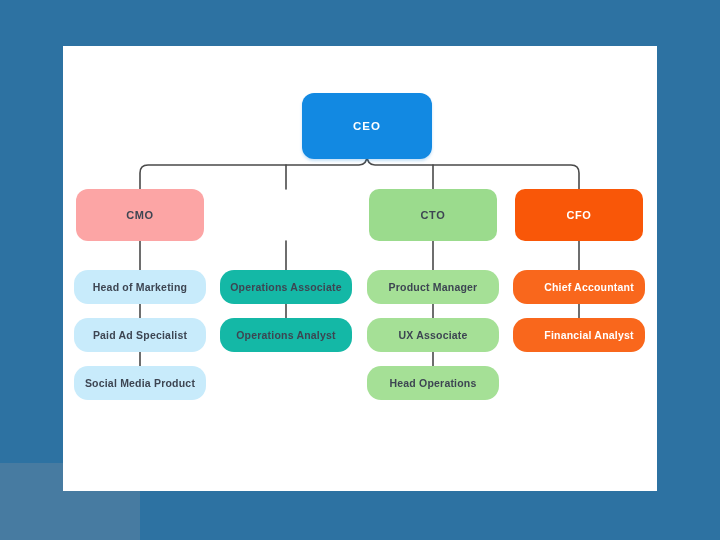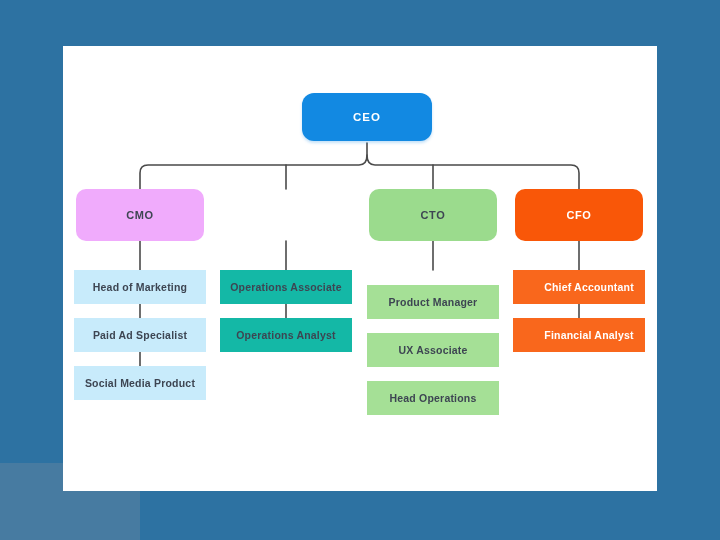--- a/index.html
+++ b/index.html
@@ -29,57 +29,57 @@
   .node {
     position: absolute;
     display: flex;
     align-items: center;
     justify-content: center;
     text-align: center;
     box-sizing: border-box;
   }
   .node-ceo {
     left: 239px; top: 47px;
-    width: 130px; height: 48px;
+    width: 130px; height: 66px;
     background: #1289e2;
     border-radius: 12px;
     color: #ffffff;
     font-size: 11.5px;
     font-weight: bold;
     letter-spacing: 1px;
     box-shadow: 0 2px 3px rgba(18,137,226,0.25);
   }
   .node-head {
     top: 143px;
     width: 128px; height: 52px;
     border-radius: 10px;
     font-size: 11px;
     font-weight: bold;
     letter-spacing: 0.6px;
     color: #3d4552;
   }
   .node-report {
     width: 132px; height: 34px;
-    border-radius: 0;
+    border-radius: 14px;
     font-size: 10.5px;
     font-weight: bold;
     letter-spacing: 0.2px;
     color: #3d4552;
   }
   
   .cx0.node-head { left: 13px; }   .cx0.node-report { left: 11px; }
   .cx1.node-head { left: 159px; }  .cx1.node-report { left: 157px; }
-  .cx2.node-head { left: 306px; }  .cx2.node-report { left: 304px; margin-top: 15px; }
+  .cx2.node-head { left: 306px; }  .cx2.node-report { left: 304px; }
   .cx3.node-head { left: 452px; }  .cx3.node-report { left: 450px; padding-left: 20px; }
   
   .ry0 { top: 224px; }
   .ry1 { top: 272px; }
   .ry2 { top: 320px; }
   
-  .col-cmo-head   { background: #f0abfc; }
+  .col-cmo-head   { background: #fca5a5; border-radius: 12px; }
   .col-cmo-report { background: #c8ebfb; }
   .col-coo-head   { background: #f2cf2e; }
   .col-coo-report { background: #14b8a6; }
   .col-cto-head   { background: #9bdb8d; }
   .col-cto-report { background: #a5e096; }
   .col-cfo-head   { background: #f95708; color: #ffffff; }
   .col-cfo-report { background: #f9671c; color: #ffffff; }
 </style>
 </head>
 <body>

